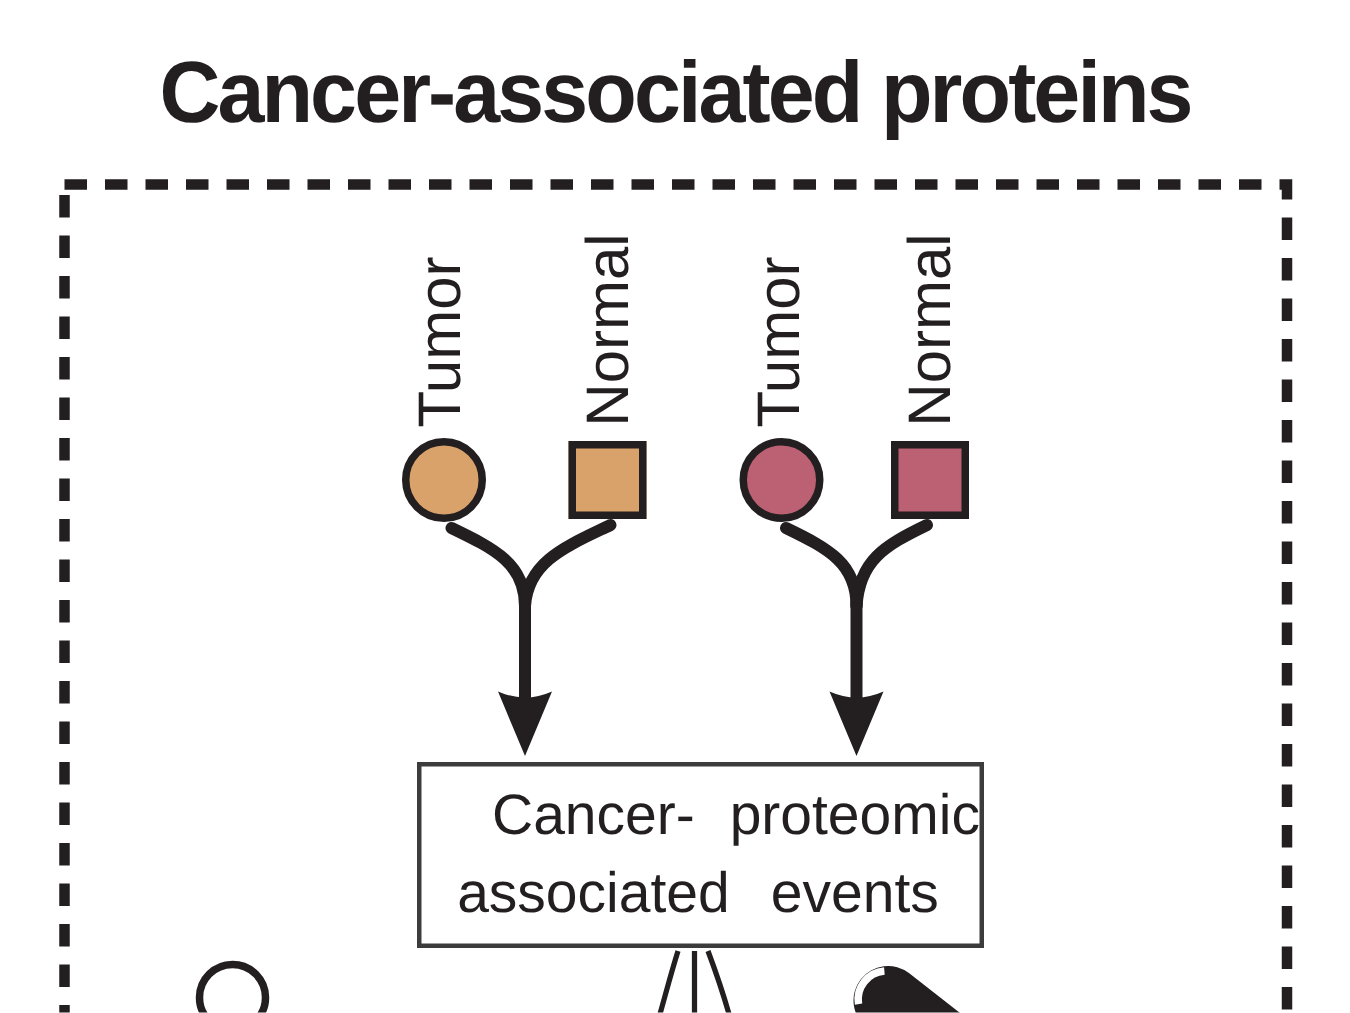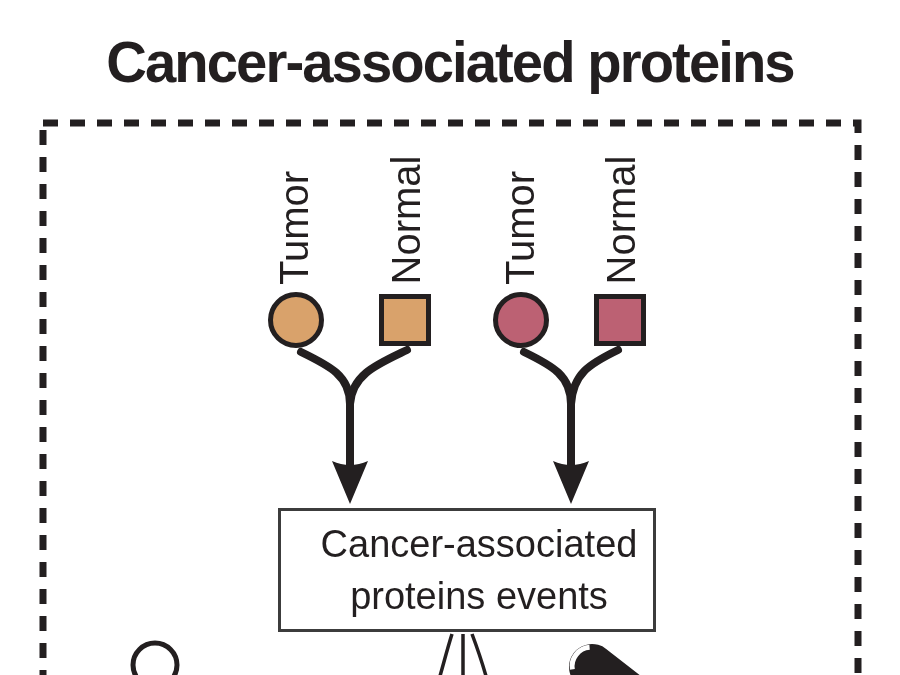--- a/index.html
+++ b/index.html
@@ -31,21 +31,21 @@
   #square-left{left:379px;top:294px;width:52px;height:52px;}
   #circle-right{left:493px;top:292px;width:56px;height:56px;}
   #square-right{left:594px;top:294px;width:52px;height:52px;}
   #label-tumor-left{left:294px;top:228px;}
   #label-normal-left{left:406px;top:220px;}
   #label-tumor-right{left:520px;top:228px;}
   #label-normal-right{left:621px;top:220px;}
   .events-box{
     position:absolute;left:278px;top:508px;width:378px;height:124px;
     box-sizing:border-box;border:3px solid #3c3c3c;background:#ffffff;
-    display:flex;flex-direction:column;align-items:center;justify-content:center;
+    display:flex;flex-direction:row;align-items:center;justify-content:center;
     font-size:38px;line-height:52px;text-align:center;color:#231f20;padding-left:24px;
   }
 </style>
 </head>
 <body>
 
 <svg class="overlay" viewBox="0 0 900 675" xmlns="http://www.w3.org/2000/svg">
 
   <rect x="43" y="123" width="815" height="600" fill="none" stroke="#231f20" stroke-width="7" stroke-dasharray="15 12"></rect>
 
@@ -84,14 +84,14 @@
 <div id="circle-right" class="sample-shape shape-circle" style="background-color: rgb(188, 97, 115);"></div>
 <div id="square-right" class="sample-shape" style="background-color: rgb(188, 97, 115);"></div>
 
 <div id="label-tumor-left" class="sample-label">Tumor</div>
 <div id="label-normal-left" class="sample-label">Normal</div>
 <div id="label-tumor-right" class="sample-label">Tumor</div>
 <div id="label-normal-right" class="sample-label">Normal</div>
 
 <div class="events-box">
   <span>Cancer-associated</span>
-  <span>proteins events</span>
+  <span>proteomic events</span>
 </div>
 
 </body></html>

